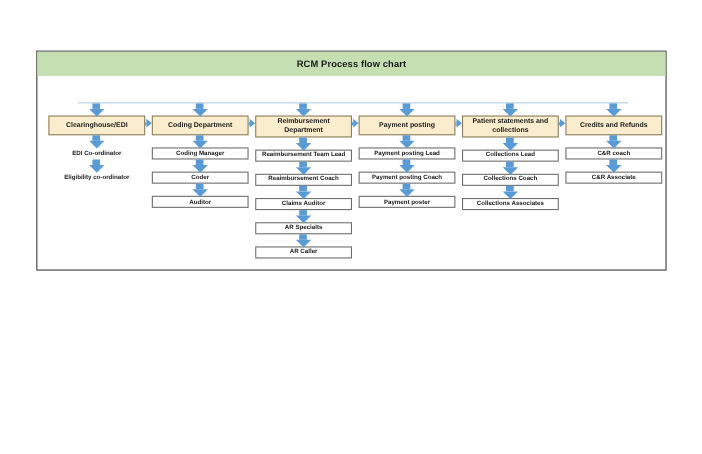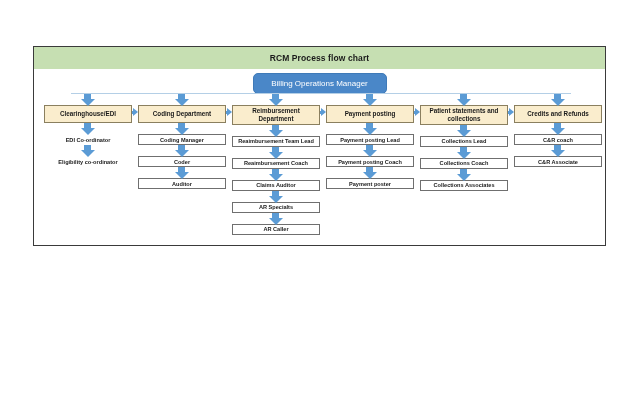--- a/index.html
+++ b/index.html
@@ -196,23 +196,20 @@
 </style>
 </head>
 <body>
 
 <div id="chart-frame">
 
   <div id="title-bar">
     <span class="title-text">RCM Process flow chart</span>
   </div>
 
-  <div id="manager-box">
-    <span class="manager-text">Billing Operations Manager</span>
-  </div>
 
   <div id="bus-line"></div>
 
   <div id="columns">
       <div class="column" style="left: 7px;">
         <div class="arrow-slot">
           <div class="arrow-down big">
             <div class="shaft"></div>
             <div class="head"></div>
           </div>

